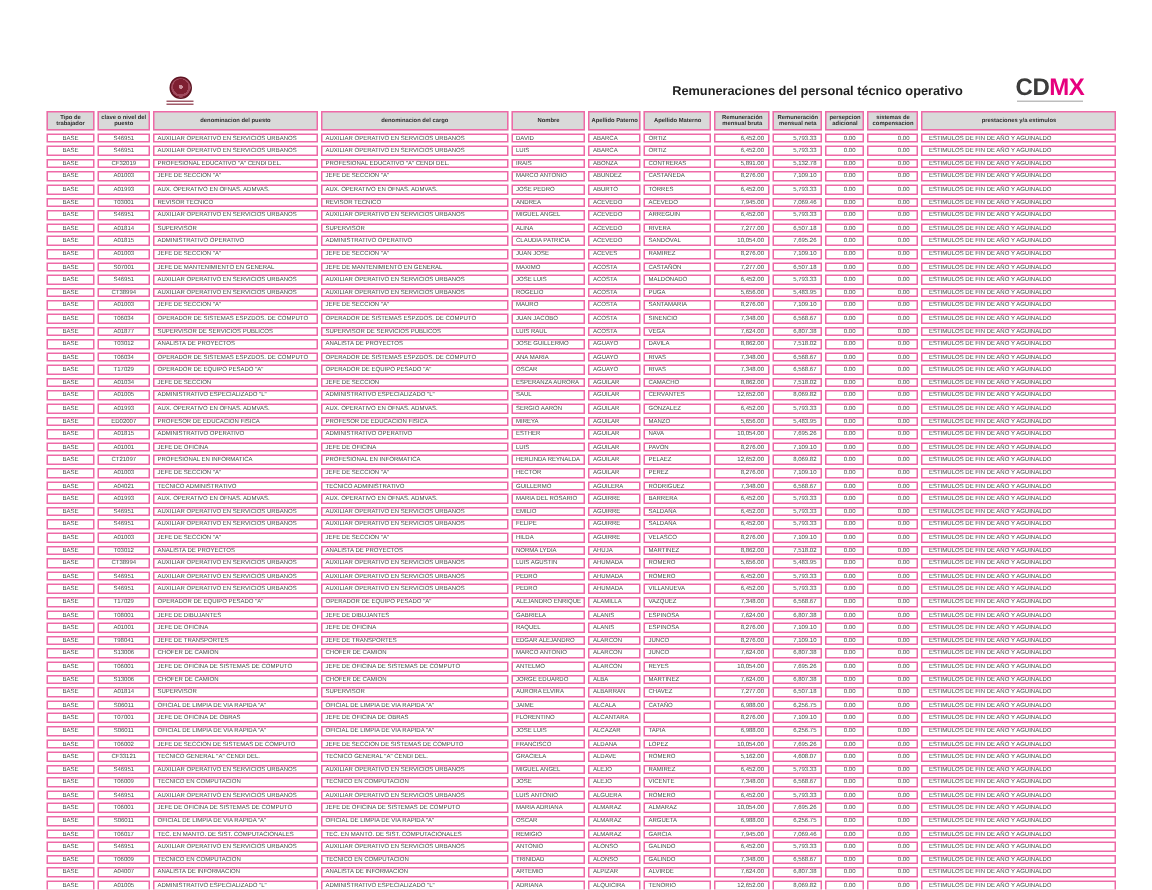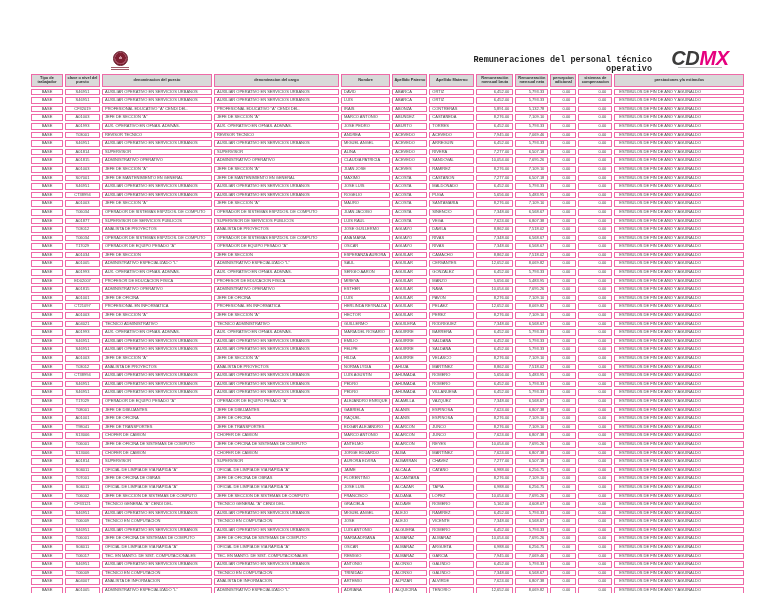--- a/index.html
+++ b/index.html
@@ -22,25 +22,25 @@
   .seal-circle{
     width:15px;height:15px;border-radius:50%;margin:0 auto;
     border:1px solid #5f1422;
     background:radial-gradient(circle at 50% 45%, #c98e9b 0 14%, var(--seal) 15% 52%, #a04a5d 53% 68%, var(--seal) 69% 100%);
   }
   .seal-caption{margin-top:1px;}
   .seal-caption i{display:block;height:1px;background:#a05a68;margin:1px 3px;}
 
   .title{
     position:absolute;left:438px;top:56px;width:214px;margin:0;
-    text-align:right;font-size:8.5px;line-height:9px;font-weight:bold;color:#1f1f1f;font-family:Liberation Mono, monospace;
+    text-align:center;font-size:8.5px;line-height:9px;font-weight:bold;color:#1f1f1f;
   }
 
   .cdmx{position:absolute;left:670px;top:52px;width:60px;text-align:center;
-    font-size:20px;line-height:13px;font-weight:bold;letter-spacing:-0.3px;font-style:italic;}
+    font-size:16px;line-height:13px;font-weight:bold;letter-spacing:-0.3px;}
   .cdmx .cd{color:#3c3c3b;}
   .cdmx .mx{color:var(--cdmx-pink);}
   .cdmx-sub{height:1.5px;background:#bdbdbd;margin:1.5px 8px 0 8px;}
 
   
   table.grid{
     position:absolute;left:29px;top:72px;
     border-collapse:separate;border-spacing:2px;table-layout:fixed;
   }
   .grid th{

